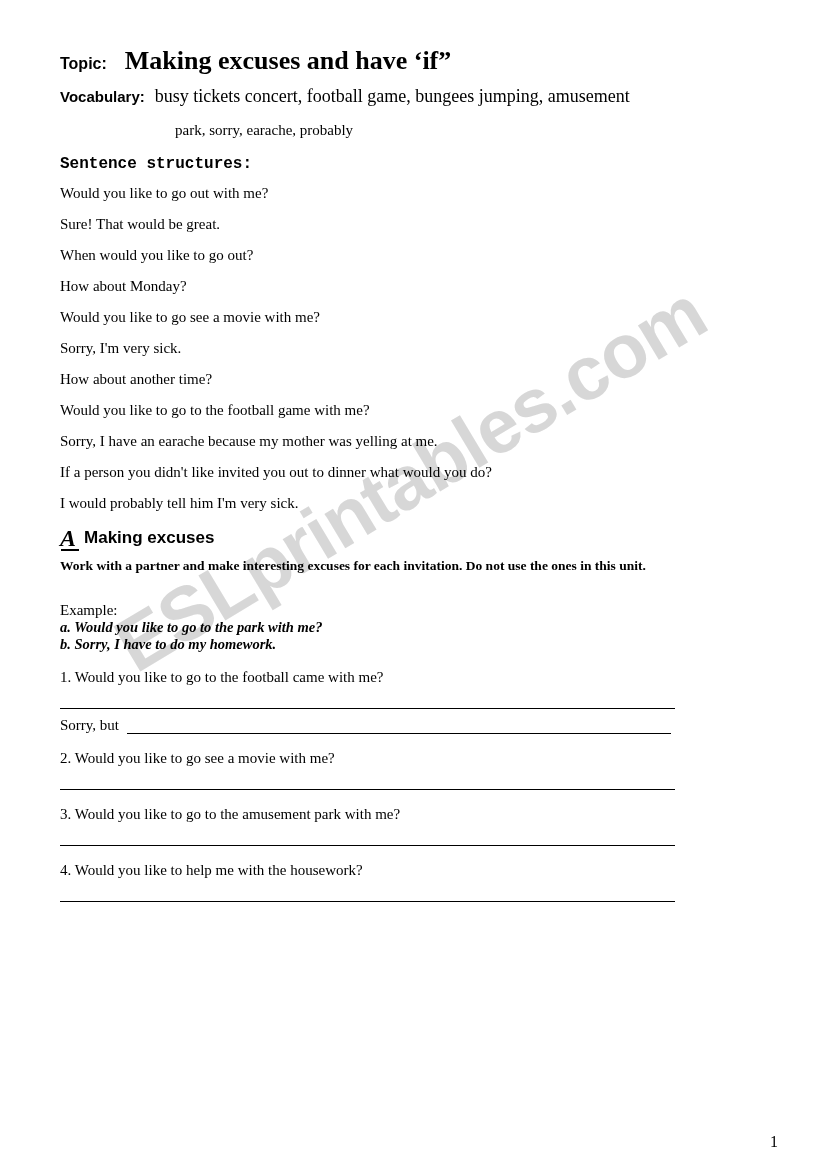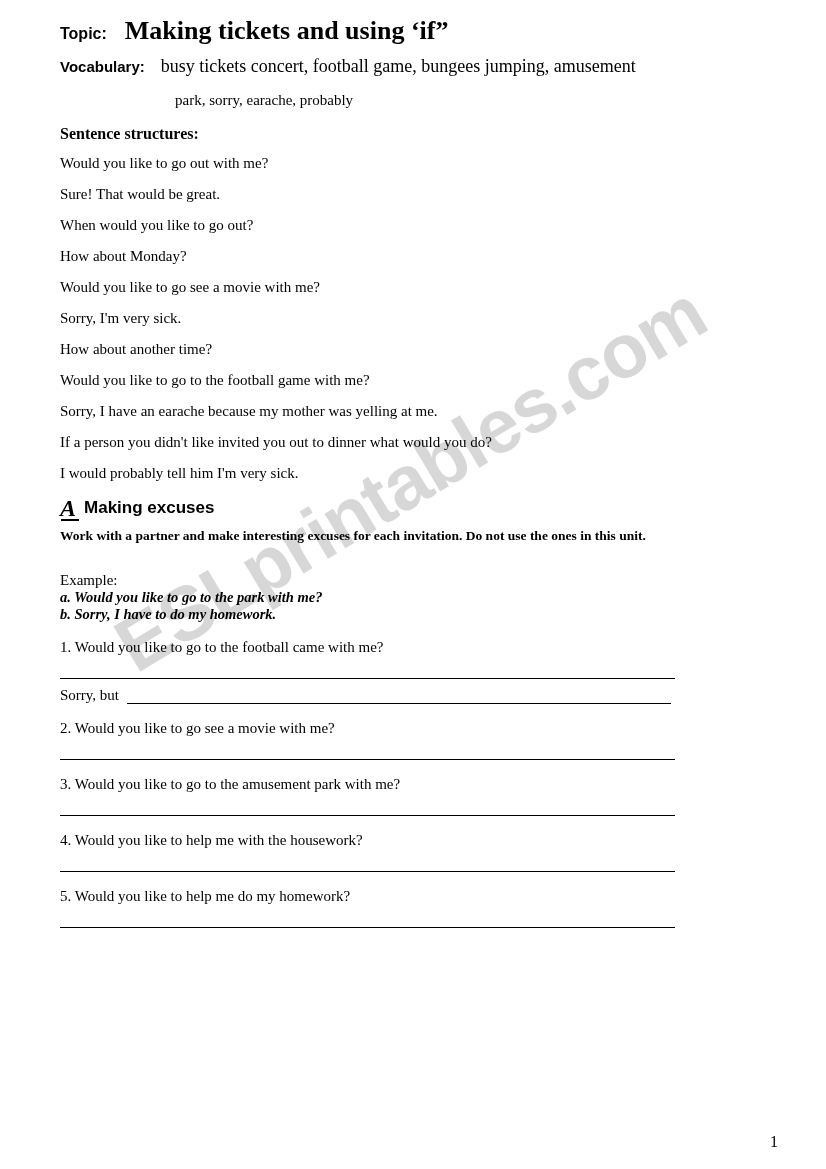--- a/index.html
+++ b/index.html
@@ -44,21 +44,21 @@
     color: #c9c9c9;
     opacity: 0.72;
     transform: rotate(-31deg);
     transform-origin: 50% 50%;
     letter-spacing: -1px;
   }
 
   .content {
     position: relative;
     z-index: 10;
-    padding: 10px 60px 0 60px;
+    padding: 40px 60px 0 60px;
   }
 
   .topic-row {
     display: flex;
     align-items: baseline;
     gap: 18px;
     margin-top: 6px;
   }
   .topic-label {
     font-family: "Liberation Sans", sans-serif;
@@ -69,21 +69,21 @@
     font-family: "Liberation Serif", serif;
     font-weight: bold;
     font-size: 26px;
     letter-spacing: 0px;
   }
 
   .vocab-row {
     margin-top: 10px;
     display: flex;
     align-items: baseline;
-    gap: 16px;
+    gap: 10px;
   }
   .vocab-label {
     font-family: "Liberation Sans", sans-serif;
     font-weight: bold;
     font-size: 15px;
     white-space: nowrap;
   }
   .vocab-text {
     font-family: Liberation Serif, serif;
     font-size: 18px;
@@ -91,21 +91,21 @@
   }
   .vocab-line2 {
     margin-top: 14px;
     margin-left: 115px;
     font-family: "Liberation Serif", serif;
     font-size: 15px;
   }
 
   .section-heading {
     margin-top: 16px;
-    font-family: Liberation Serif, serif;
+    font-family: Liberation Mono, monospace;
     font-weight: bold;
     font-size: 16px;
   }
 
   .sentence-list {
     margin-top: 12px;
   }
   .sentence-list .line {
     font-family: "Liberation Serif", serif;
     font-size: 15px;
@@ -206,21 +206,21 @@
 <div class="page">
 
   <div class="watermark">
     <span>ESLprintables.com</span>
   </div>
 
   <div class="content">
 
     <div class="topic-row">
       <div class="topic-label">Topic:</div>
-      <div class="topic-title">Making tickets and using ‘if”</div>
+      <div class="topic-title">Making excuses and have ‘if”</div>
     </div>
 
     <div class="vocab-row">
       <div class="vocab-label">Vocabulary:</div>
       <div class="vocab-text">busy tickets concert, football game, bungees jumping, amusement</div>
     </div>
     <div class="vocab-line2">park, sorry, earache, probably</div>
 
     <div class="section-heading">Sentence structures:</div>
 
@@ -266,21 +266,17 @@
     <div class="qblock">
       <div class="qtext">3. Would you like to go to the amusement park with me?</div>
       <div class="rule"></div>
     </div>
 
     <div class="qblock">
       <div class="qtext">4. Would you like to help me with the housework?</div>
       <div class="rule"></div>
     </div>
 
-    <div class="qblock">
-      <div class="qtext">5. Would you like to help me do my homework?</div>
-      <div class="rule"></div>
-    </div>
 
   </div>
 
   <div class="page-number">1</div>
 </div>
 
 </body></html>

